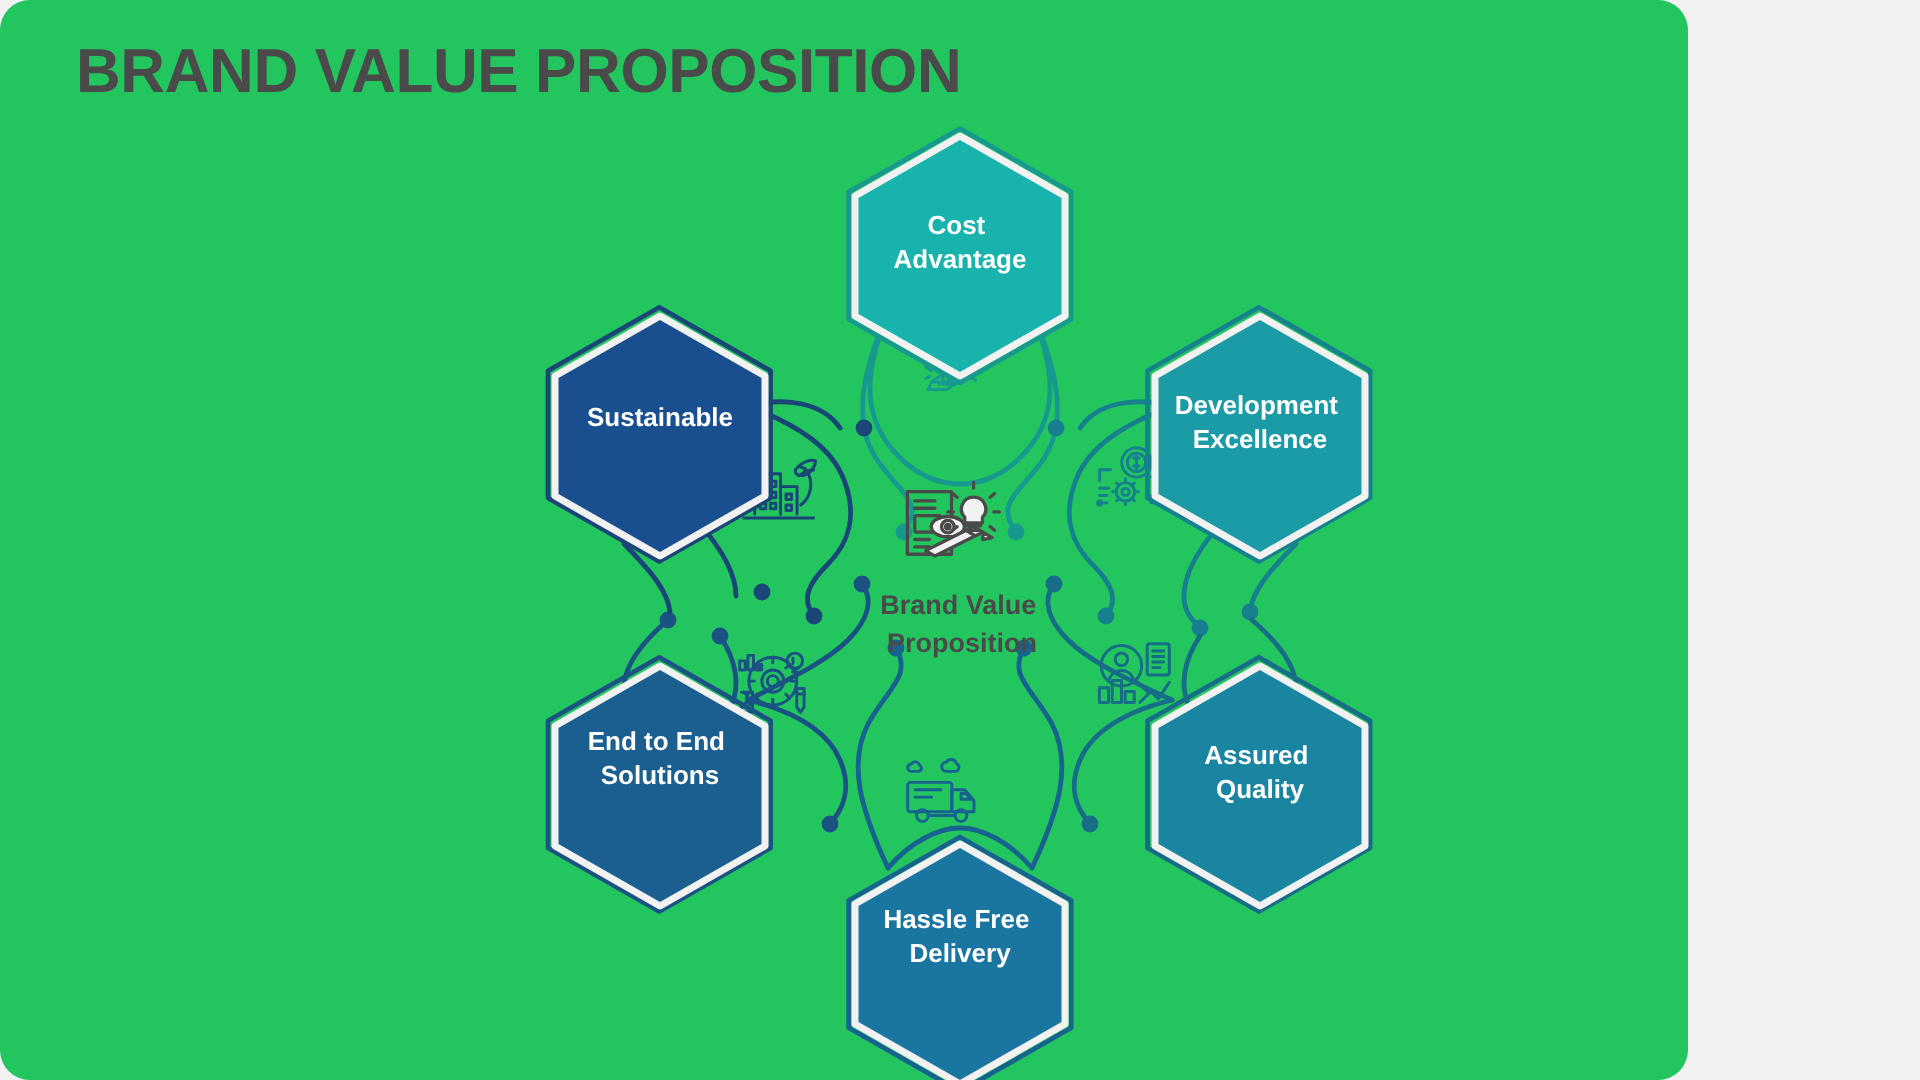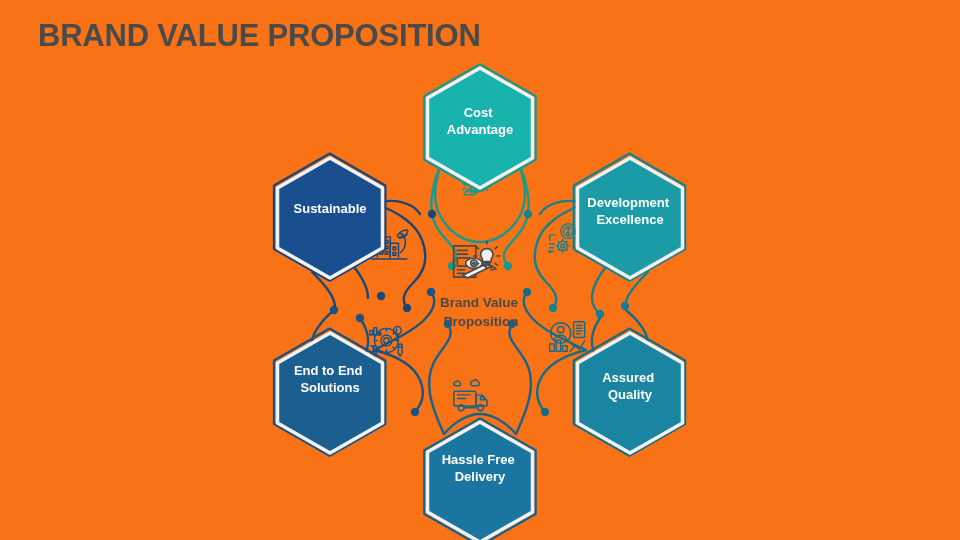--- a/index.html
+++ b/index.html
@@ -2,21 +2,21 @@
 <html><head>
 <meta charset="utf-8">
 <style>
   html,body{margin:0;padding:0;}
   body{
     width:960px;height:540px;
     background:#f2f2f2;
     font-family:"Liberation Sans", sans-serif;
     overflow:hidden;
   }
-  #slide{position:relative;width:960px;height:540px;background:#f97316;}
+  #slide{position:relative;width:844px;height:540px;background:#22c55e;border-radius:15px;}
   #page-title{
     position:absolute;left:38px;top:18px;
     font-size:31px;font-weight:bold;letter-spacing:-0.2px;
     color:#4a4a4a;
     font-family:"Liberation Sans", sans-serif;
   }
   #diagram{position:absolute;left:0;top:0;width:960px;height:540px;}
   .hex-label{
     fill:#ffffff;font-size:13px;font-weight:bold;
     font-family:"Liberation Sans", sans-serif;

